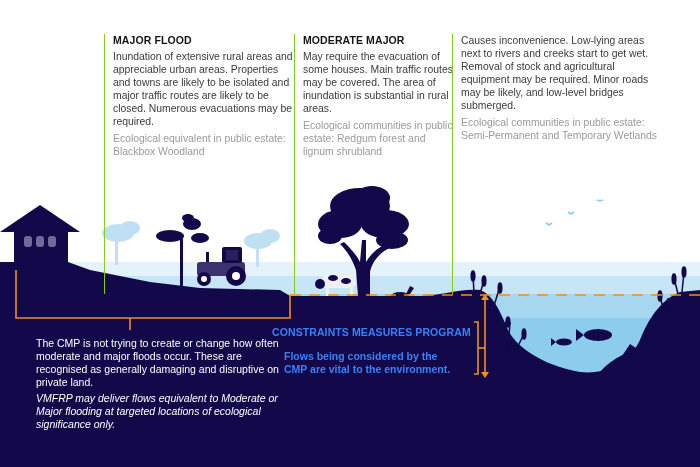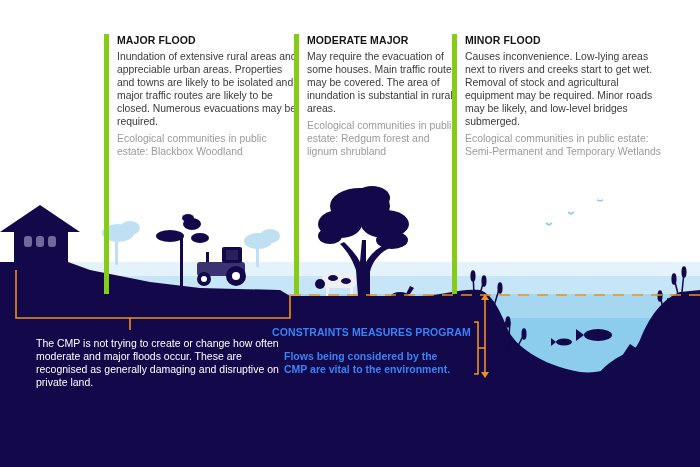--- a/index.html
+++ b/index.html
@@ -1,18 +1,18 @@
 <!DOCTYPE html>
 <html><head>
   <meta charset="utf-8">
   <style>
     html, body { margin: 0; padding: 0; }
     body { width: 700px; height: 467px; overflow: hidden; background: #ffffff; position: relative; font-family: "Liberation Sans", "DejaVu Sans", sans-serif; }
     .scene { position: absolute; left: 0; top: 0; width: 700px; height: 467px; }
-    .col { position: absolute; top: 34px; border-left: 5px solid #84cc16; padding-left: 8px; }
+    .col { position: absolute; top: 34px; border-left: 1px solid #84cc16; padding-left: 8px; }
     .col h3 { margin: 0 0 4px 0; font-size: 10.5px; font-weight: bold; color: #141414; letter-spacing: 0.1px; }
     .col p { margin: 0 0 4px 0; font-size: 10.4px; line-height: 13px; }
     .col .desc { color: #3a3a3a; }
     .col .eco { color: #9a9a9a; }
     .col-major { left: 104px; width: 180px; height: 260px; }
     .col-moderate { left: 294px; width: 150px; height: 260px; }
     .col-minor { left: 452px; width: 200px; height: 260px; }
     .bottom-left { position: absolute; left: 36px; top: 337px; width: 250px; color: #ffffff; font-size: 10.5px; line-height: 13px; }
     .bottom-left p { margin: 0 0 3px 0; }
     .bottom-left .italic { font-style: italic; }
@@ -150,35 +150,35 @@
     <polyline points="474,322 478,322 478,374 474,374"></polyline>
     <line x1="478" y1="348" x2="485" y2="348"></line>
   </g>
   <polygon points="481,300 485,294 489,300" fill="#f0901e"></polygon>
   <polygon points="481,372 485,378 489,372" fill="#f0901e"></polygon>
 </svg>
 
 <div class="col col-major">
   <h3>MAJOR FLOOD</h3>
   <p class="desc">Inundation of extensive rural areas and appreciable urban areas. Properties and towns are likely to be isolated and major traffic routes are likely to be closed. Numerous evacuations may be required.</p>
-  <p class="eco">Ecological communities in public estate: Blackbox Woodland</p>
+  <p class="eco">Ecological equivalent in public estate: Blackbox Woodland</p>
 </div>
 
 <div class="col col-moderate">
   <h3>MODERATE MAJOR</h3>
   <p class="desc">May require the evacuation of some houses. Main traffic routes may be covered. The area of inundation is substantial in rural areas.</p>
   <p class="eco">Ecological communities in public estate: Redgum forest and lignum shrubland</p>
 </div>
 
 <div class="col col-minor">
-  <h3>MINOR FLOOD</h3>
   <p class="desc">Causes inconvenience. Low-lying areas next to rivers and creeks start to get wet. Removal of stock and agricultural equipment may be required. Minor roads may be likely, and low-level bridges submerged.</p>
   <p class="eco">Ecological communities in public estate: Semi-Permanent and Temporary Wetlands</p>
 </div>
 
 <div class="bottom-left">
   <p>The CMP is not trying to create or change how often moderate and major floods occur. These are recognised as generally damaging and disruptive on private land.</p>
+  <p class="italic">VMFRP may deliver flows equivalent to Moderate or Major flooding at targeted locations of ecological significance only.</p>
 </div>
 
 <div class="cmp">
   <h4>CONSTRAINTS MEASURES PROGRAM</h4>
   <p>Flows being considered by the CMP are vital to the environment.</p>
 </div>
 
 </body></html>

